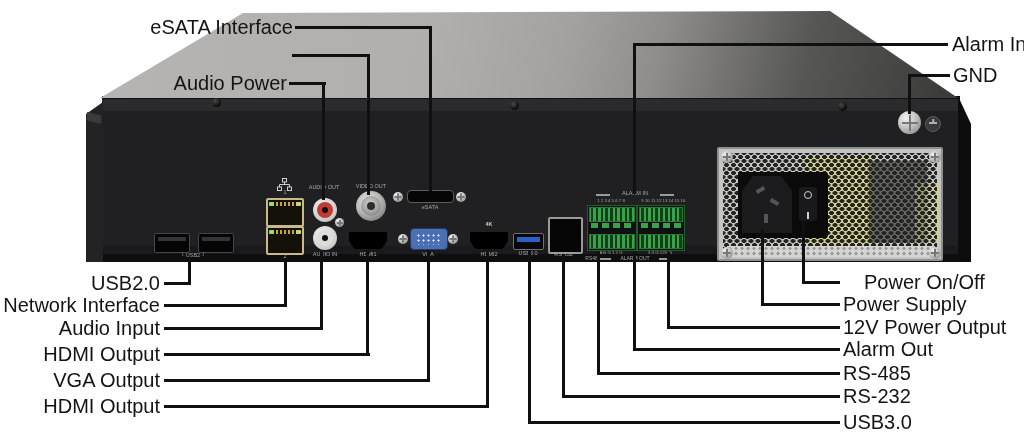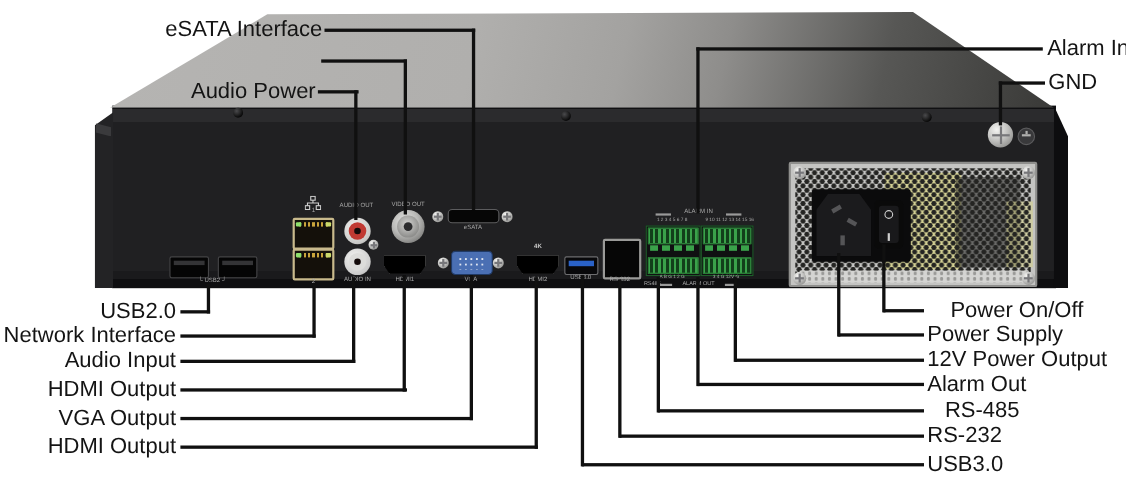--- a/index.html
+++ b/index.html
@@ -306,17 +306,17 @@
   <div class="abs lbl r" style="left:0px;top:294px;width:160px;">Network Interface</div>
   <div class="abs lbl r" style="left:0px;top:317px;width:160px;text-align:right;">Audio Input</div>
   <div class="abs lbl r" style="left:0px;top:343px;width:160px;">HDMI Output</div>
   <div class="abs lbl r" style="left:0px;top:369px;width:160px;">VGA Output</div>
   <div class="abs lbl r" style="left:0px;top:395px;width:160px;">HDMI Output</div>
 
   <div class="abs lbl" style="left:843px;top:271px;margin-left:21px;">Power On/Off</div>
   <div class="abs lbl" style="left:843px;top:293px;">Power Supply</div>
   <div class="abs lbl" style="left:843px;top:316px;">12V Power Output</div>
   <div class="abs lbl" style="left:843px;top:338px;">Alarm Out</div>
-  <div class="abs lbl" style="left:843px;top:362px;margin-left:16px;">RS-485</div>
+  <div class="abs lbl" style="left:843px;top:362px;">RS-485</div>
   <div class="abs lbl" style="left:843px;top:385px;">RS-232</div>
   <div class="abs lbl" style="left:843px;top:411px;">USB3.0</div>
 
 </div>
 
 </body></html>

